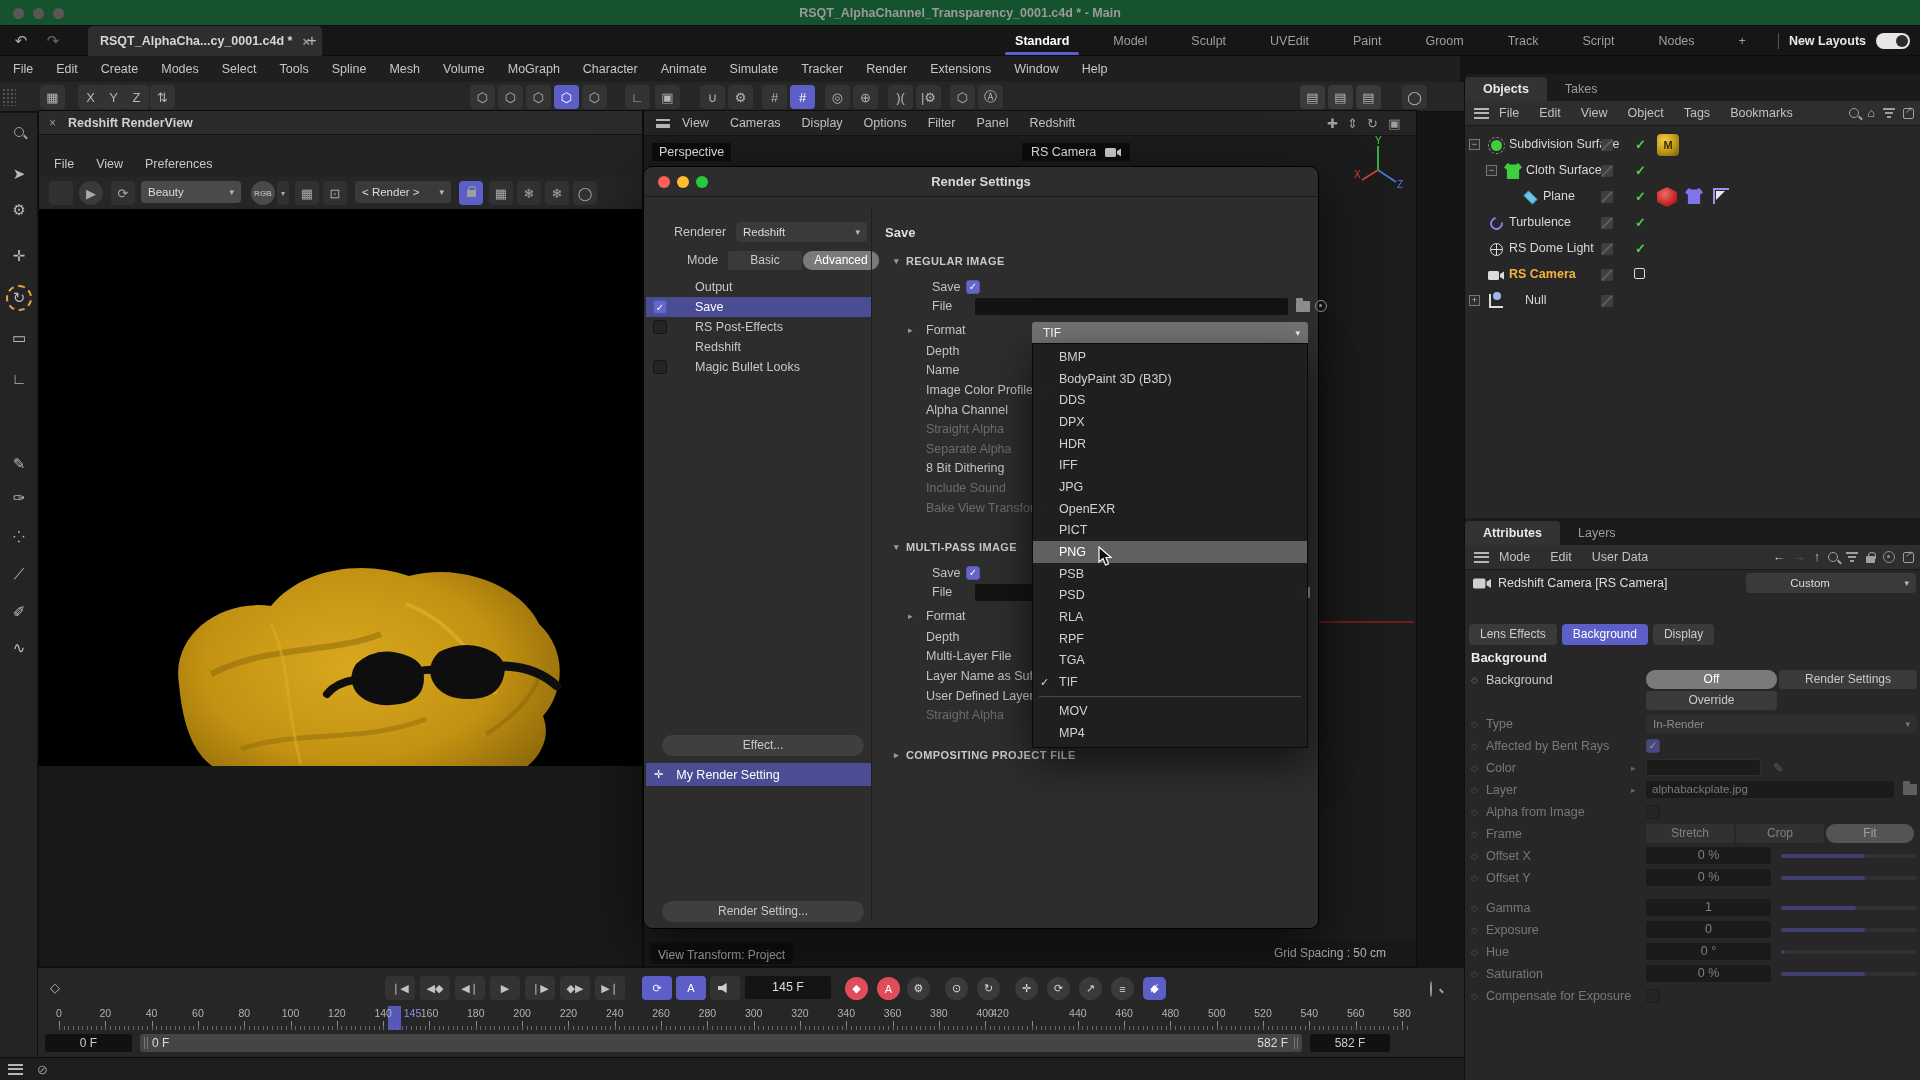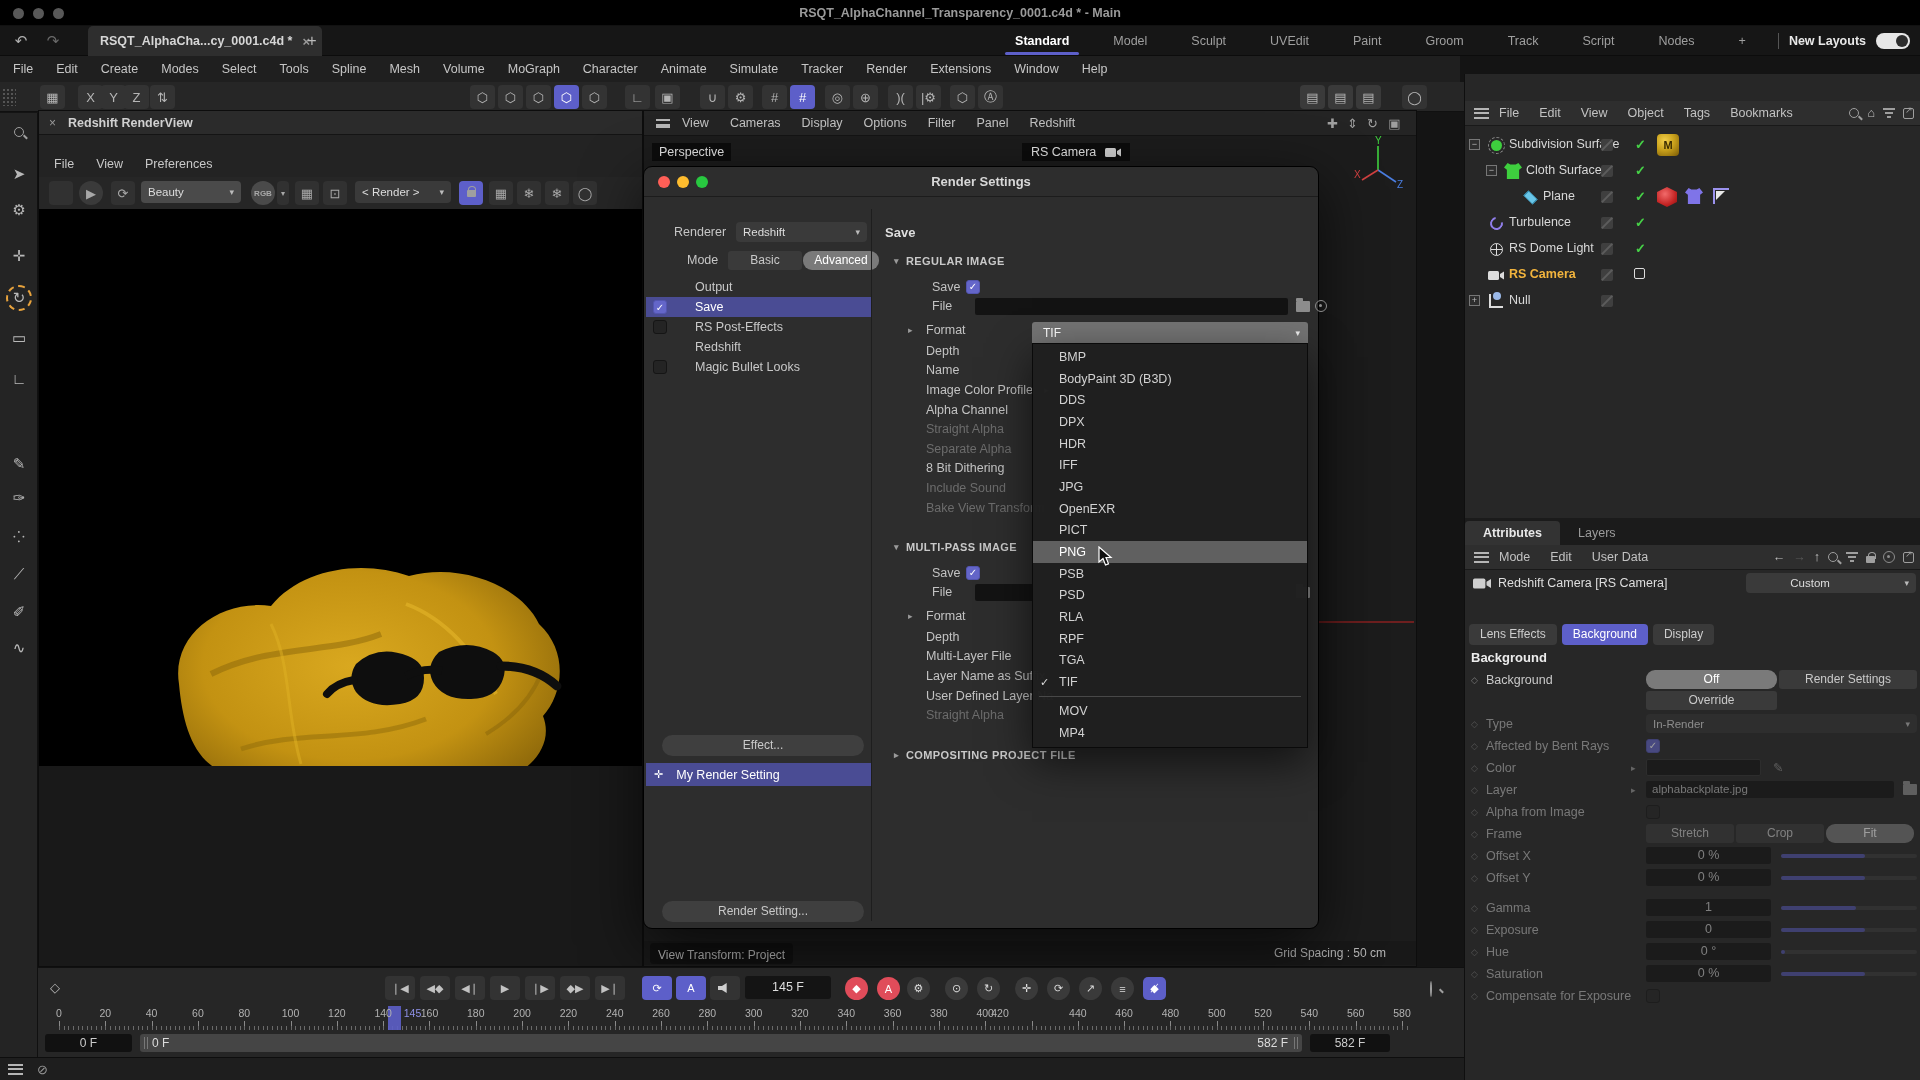--- a/index.html
+++ b/index.html
@@ -2,21 +2,21 @@
 <html><head>
 <meta charset="utf-8">
 <style>
   * { margin:0; padding:0; box-sizing:border-box; }
   html,body { width:1920px; height:1080px; background:#0a0a0a; overflow:hidden;
     font-family:"Liberation Sans", sans-serif; color:#c8c8c8; font-size:12px; }
   .abs { position:absolute; }
   #stage { position:relative; width:1920px; height:1080px; background:#141414; }
 
   
-  #titlebar { left:0; top:0; width:1920px; height:26px; background:#000000; border-bottom:1px solid #111; }
+  #titlebar { left:0; top:0; width:1920px; height:26px; background:#14532d; border-bottom:1px solid #111; }
   .tl-dot { width:11px; height:11px; border-radius:50%; background:#585858; position:absolute; top:8px; }
   #win-title { width:100%; text-align:center; line-height:26px; color:#9a9a9a; font-size:12.5px; font-weight:bold; }
   #tabrow { left:0; top:26px; width:1920px; height:30px; background:#161616; border-bottom:1px solid #0c0c0c; }
   .histbtn { position:absolute; top:4px; width:26px; height:22px; color:#b0b0b0; font-size:15px; text-align:center; line-height:22px; }
   #doc-tab { position:absolute; left:88px; top:0; height:30px; background:#2e2e2e; border-radius:5px 5px 0 0;
     display:flex; align-items:center; padding:0 12px; gap:10px; color:#d6d6d6; font-weight:bold; font-size:12.5px; }
   #doc-close { color:#9a9a9a; font-size:13px; }
   #new-tab { position:absolute; left:300px; top:4px; width:24px; height:22px; color:#bbb; font-size:16px; text-align:center; line-height:22px; }
   #layout-tabs { position:absolute; right:10px; top:0; height:30px; display:flex; align-items:center; gap:0; }
   .layout-tab { padding:0 22px; height:30px; line-height:30px; color:#9f9f9f; font-size:12.5px; position:relative; }
@@ -391,20 +391,24 @@
       <text x="2" y="42" fill="#d04040" font-size="10">X</text>
     </svg>
     <div id="redline"></div>
     <div id="vp-status">
       <span class="chip">View Transform: Project</span>
       <span class="right">Grid Spacing : 50 cm</span>
     </div>
   </div>
 
   <div class="abs" id="rightpanel">
+    <div class="ptabbar" style="top:0" id="om-tabs">
+        <span class="ptab active">Objects</span>
+        <span class="ptab">Takes</span>
+      </div>
     <div class="pmenus" style="top:27px" id="om-menus">
       <span class="pm-burger burger" style="width:15px"></span>
       <span>File</span>
         <span>Edit</span>
         <span>View</span>
         <span>Object</span>
         <span>Tags</span>
         <span>Bookmarks</span>
         <span class="pm-icons">
         <span class="ico-search"></span>
@@ -477,21 +481,21 @@
           <span class="tr-dots" style="left: 156px; top: 5px;"><span class="tr-dot"></span><span class="tr-dot"></span></span>
           <span style="position: absolute; left: 169px; top: 6px; width: 11px; height: 11px; border: 1.5px solid rgb(221, 221, 221); border-radius: 2px;"></span>
         </div>
         <div class="tree-row" style="top: 160px;">
           <span class="tree-exp" style="left: 4px;">+</span>
           <span class="obj-ico" style="left: 22px;">
             <span style="position:relative;width:14px;height:14px;border-left:2px solid #ddd;border-bottom:2px solid #ddd">
               <span style="position:absolute;left:2px;top:-2px;width:8px;height:8px;border-radius:50%;background:#9bb9e8"></span>
             </span>
           </span>
-          <span class="tree-name" style="left: 44px;">Null</span>
+          <span class="tree-name" style="left: 60px;">Null</span>
           <span class="tr-graybox" style="left: 136px;"></span>
           <span class="tr-dots" style="left: 156px; top: 5px;"><span class="tr-dot red"></span><span class="tr-dot red"></span></span>
         </div>
       </div>
 
     <div class="ptabbar" style="top:444px" id="am-tabs">
         <span class="ptab active">Attributes</span>
         <span class="ptab">Layers</span>
       </div>
     <div class="pmenus" style="top:471px" id="am-menus">

